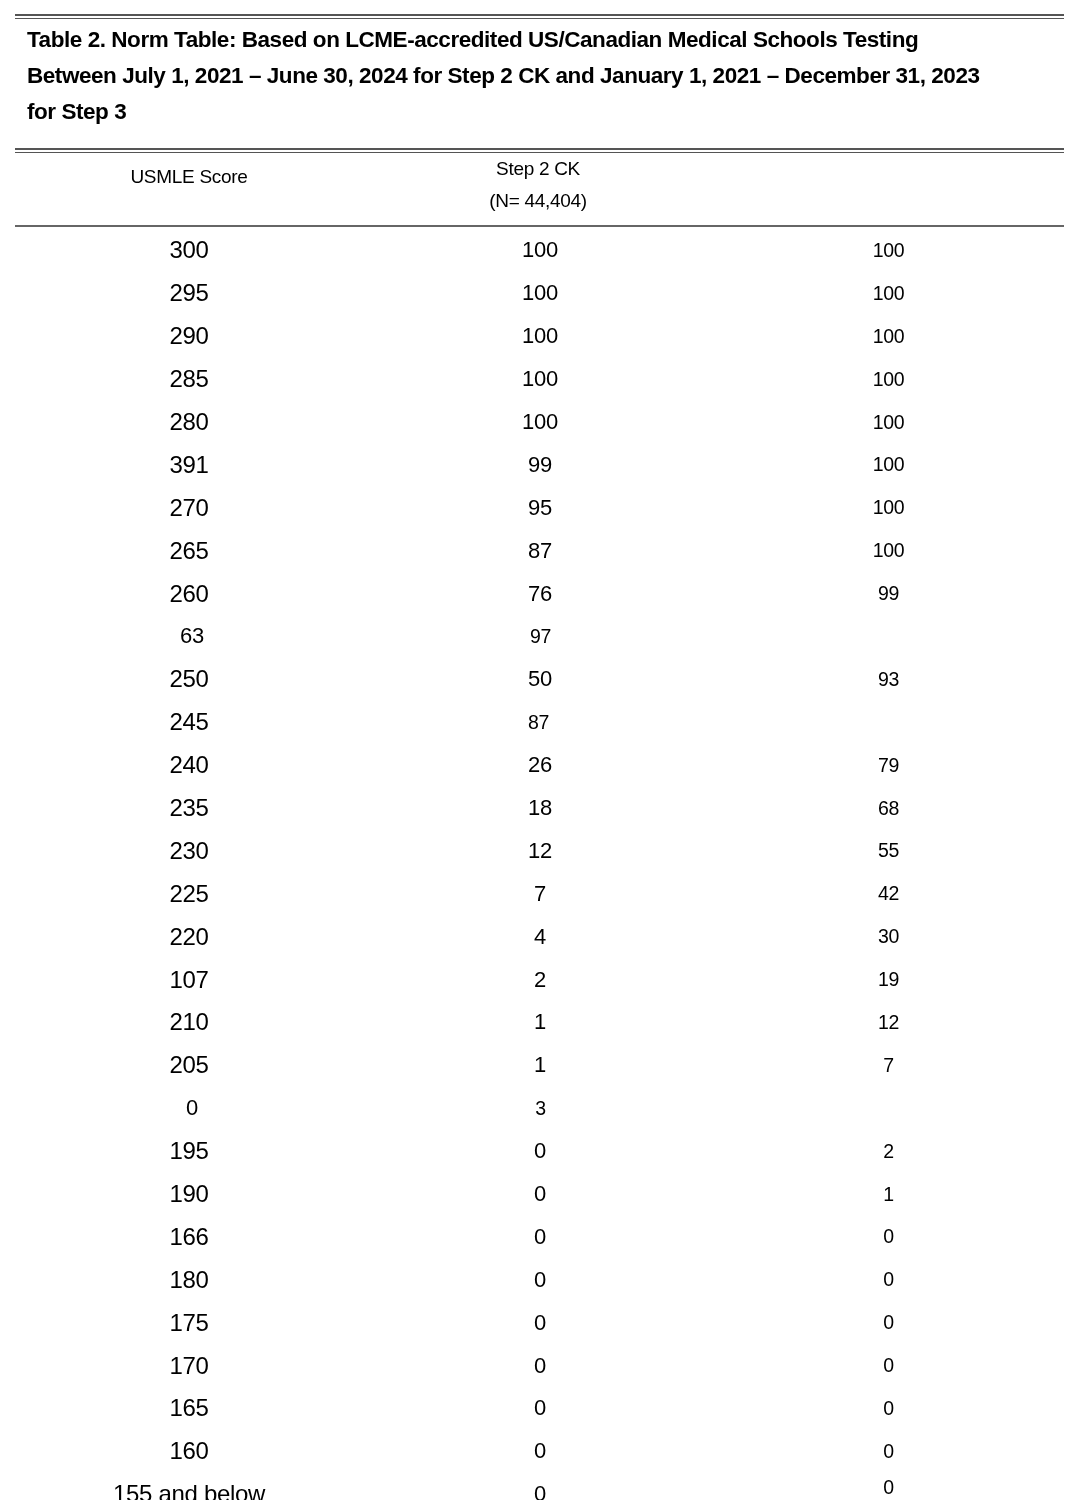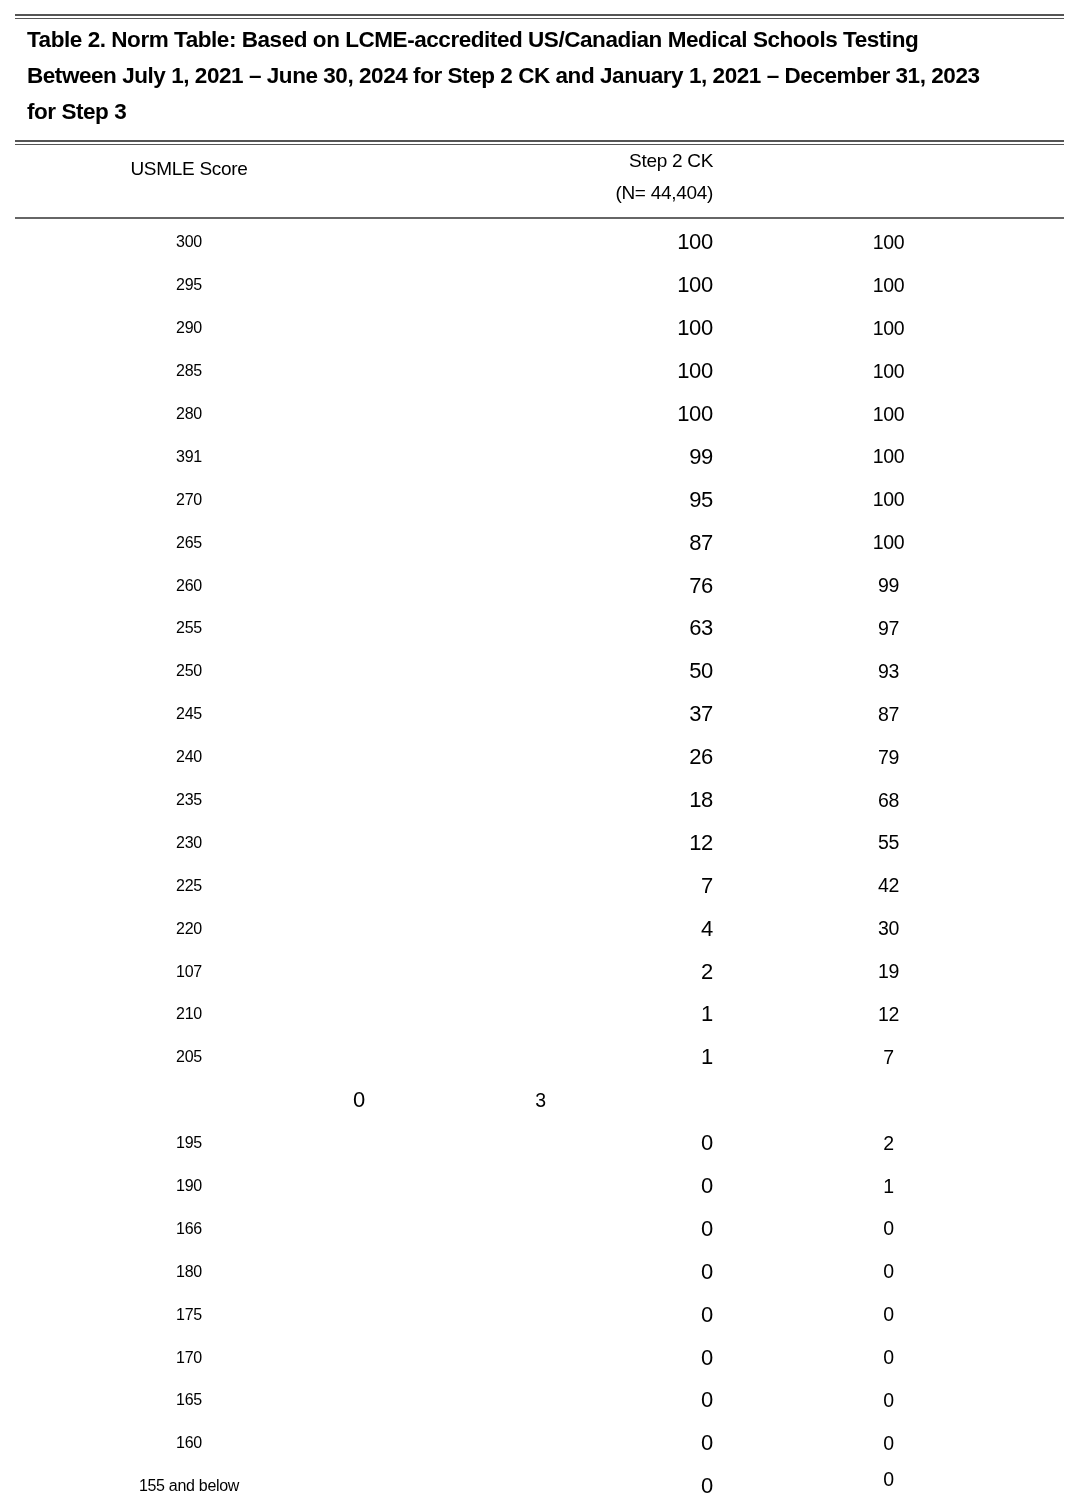--- a/index.html
+++ b/index.html
@@ -4,33 +4,33 @@
 <style>
   html, body { margin: 0; padding: 0; background: #ffffff; }
   body {
     width: 1084px; height: 1500px; position: relative; overflow: hidden;
     font-family: "Liberation Sans", "DejaVu Sans", sans-serif; color: #000;
   }
   .doc { position: absolute; left: 15px; top: 14px; width: 1049px; }
   .rule-double { border-top: 2px solid #555; height: 2px; border-bottom: 1px solid #555; }
   .caption {
     font-weight: bold; font-size: 22.5px; line-height: 36px;
-    padding: 3px 0 10px 12px; letter-spacing: -0.45px;
+    padding: 3px 0 18px 12px; letter-spacing: -0.45px;
   }
   .rule-single { border-top: 2px solid #666; }
   .header { display: flex; height: 72px; }
   .col { flex: 0 0 auto; text-align: center; }
   .c1 { width: 348px; }
-  .c2 { width: 350px; text-align: right; }
+  .c2 { width: 350px; }
   .c3 { width: 351px; }
   .hdr { font-weight: normal; font-size: 19px; line-height: 32px; letter-spacing: -0.3px; }
   .hdr.c1 { padding-top: 8px; }
   .rows { padding-top: 2px; }
   .row { display: flex; height: 42.9px; align-items: center; }
-  .row .c1 { font-size: 16px; letter-spacing: -0.3px; }
+  .row .c1 { font-size: 24px; letter-spacing: -0.3px; }
   .row .c2 { font-size: 22px; letter-spacing: -0.3px; padding-left: 4px; box-sizing: border-box; }
   .row .c3 { font-size: 19.5px; letter-spacing: -0.3px; }
   .row.last .c3 { position: relative; top: -7px; }
 </style>
 </head>
 <body>
 
 <div class="doc">
   <div class="rule-double"></div>
   <div class="caption">
@@ -89,32 +89,30 @@
         <div class="col c1">265</div>
         <div class="col c2">87</div>
         <div class="col c3">100</div>
       </div>
       <div class="row">
         <div class="col c1">260</div>
         <div class="col c2">76</div>
         <div class="col c3">99</div>
       </div>
       <div class="row">
-        <div class="col c1">255</div>
         <div class="col c2">63</div>
         <div class="col c3">97</div>
       </div>
       <div class="row">
         <div class="col c1">250</div>
         <div class="col c2">50</div>
         <div class="col c3">93</div>
       </div>
       <div class="row">
         <div class="col c1">245</div>
-        <div class="col c2">37</div>
         <div class="col c3">87</div>
       </div>
       <div class="row">
         <div class="col c1">240</div>
         <div class="col c2">26</div>
         <div class="col c3">79</div>
       </div>
       <div class="row">
         <div class="col c1">235</div>
         <div class="col c2">18</div>

